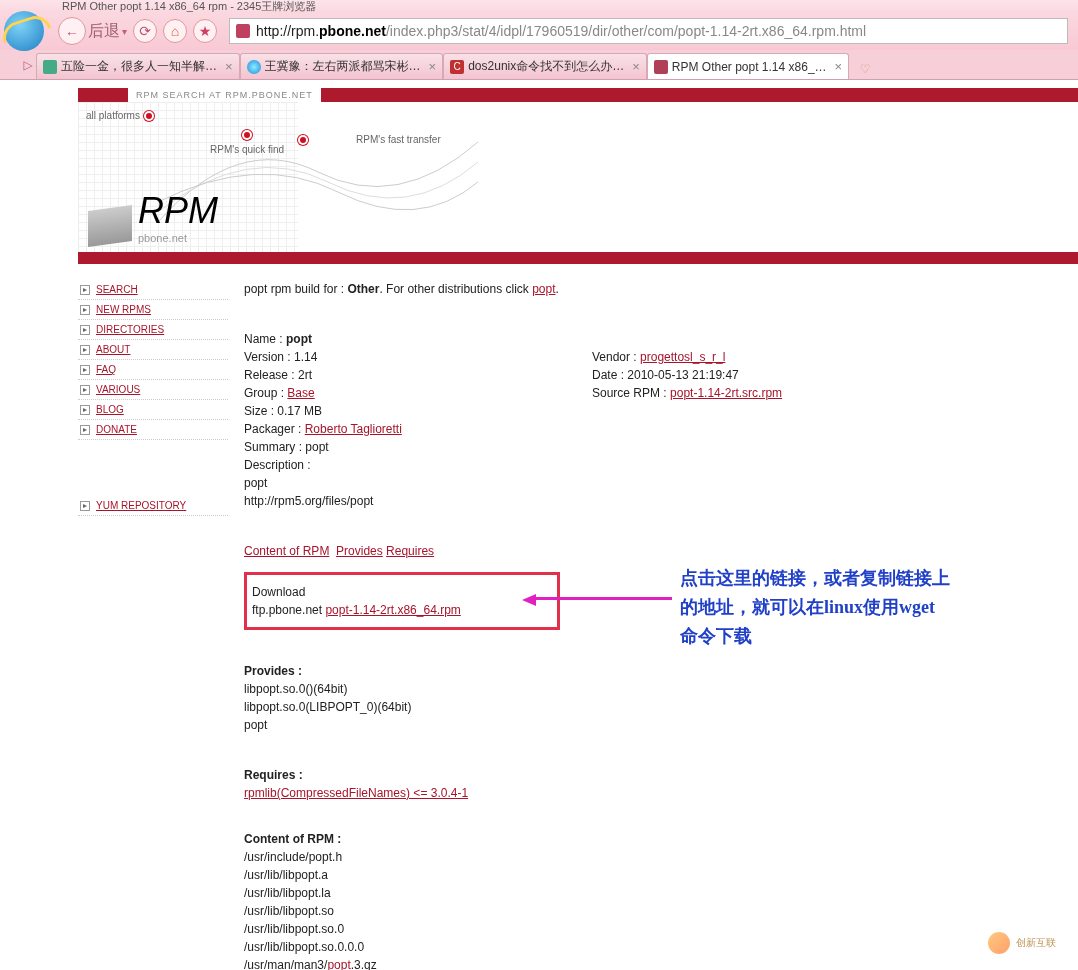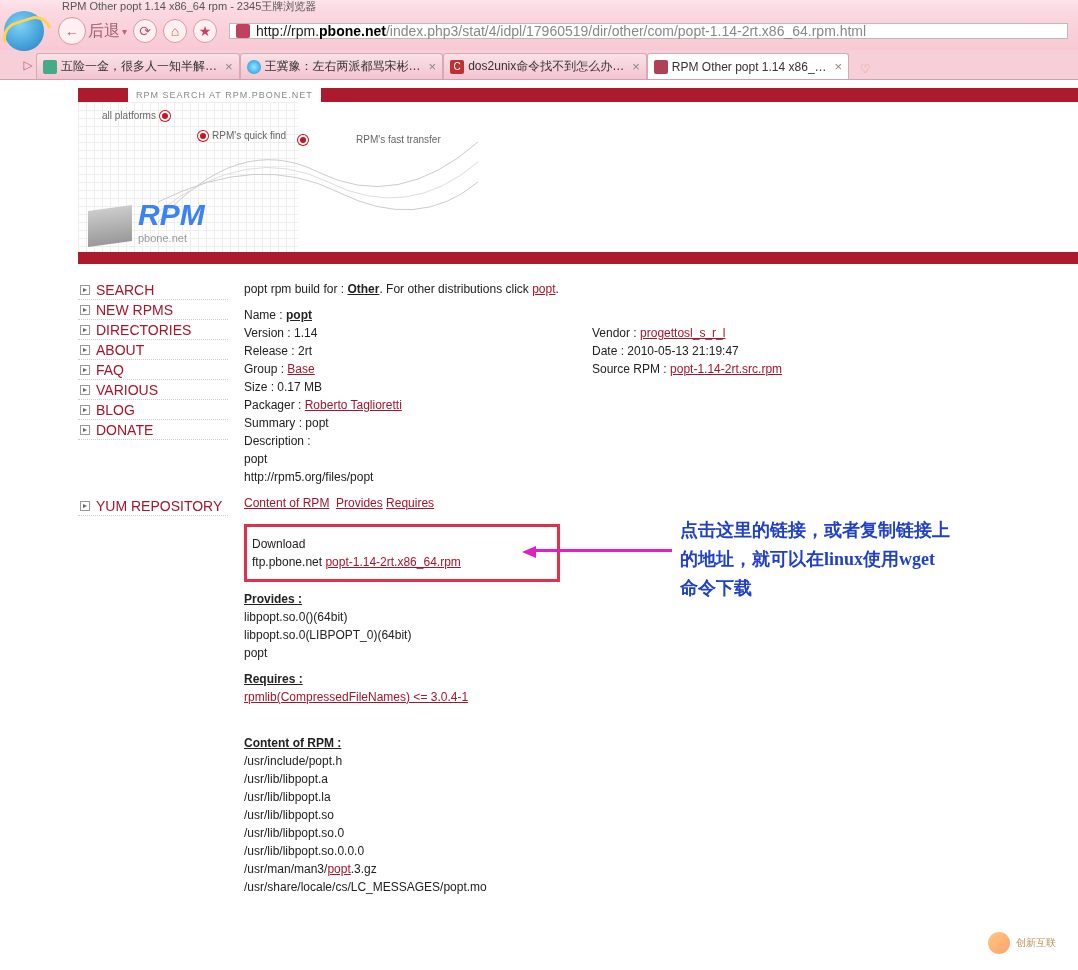--- a/index.html
+++ b/index.html
@@ -7,21 +7,21 @@
     
     
     .browser-top { background: linear-gradient(#fde4ea, #fbd8e0); height: 12px; display: flex; align-items: center; padding: 0 8px; font-size: 11px; color: #555; }
     .browser-toolbar { background: linear-gradient(#fbd8e0, #f8c9d4); height: 38px; display: flex; align-items: center; padding: 0 4px; gap: 6px; }
     .ie-logo { width: 40px; height: 40px; background: radial-gradient(circle at 40% 35%, #7fd3f7, #1e7fc4); border-radius: 50%; position: relative; margin-right: 8px; }
     .ie-logo::after { content: ""; position: absolute; width: 44px; height: 14px; border: 3px solid #ffd34d; border-bottom: none; border-radius: 24px 24px 0 0; top: 8px; left: -4px; transform: rotate(-18deg); }
     .nav-btn { width: 28px; height: 28px; border-radius: 50%; border: 1px solid #d99; background: #fef0f3; display: flex; align-items: center; justify-content: center; color: #c05070; cursor: pointer; font-size: 14px;}
     .nav-btn.small { width:24px; height:24px;}
     .back-group{display:flex;align-items:center;gap:2px;}
     .back-label{font-size:16px;color:#a06070;}
-    .url-bar { flex: 1; height: 16px; background: #fff; border: 1px solid #bbb; display: flex; align-items: center; padding: 0 6px; margin: 0 6px;}
+    .url-bar { flex: 1; height: 26px; background: #fff; border: 1px solid #bbb; display: flex; align-items: center; padding: 0 6px; margin: 0 6px;}
     .url-icon { width: 14px; height: 14px; background: #c04060; margin-right: 6px; border-radius:2px;}
     .url-text { font-size: 14px; color: #222; font-family: Arial;}
     .url-text .domain{font-weight:bold;color:#000;}
     .url-text .path{color:#888;}
     
     
     .tab-strip { background: #f6cfd9; height: 30px; display: flex; align-items: flex-end; padding-left: 20px; gap: 0; border-bottom:1px solid #d0a0b0;}
     .side-handle{width:16px;height:28px;display:flex;align-items:center;justify-content:center;color:#c06080;}
     .tab { height: 26px; min-width: 200px; max-width:210px; background: linear-gradient(#f9e2e7,#f3c4d0); border: 1px solid #d8a8b5; border-bottom: none; display: flex; align-items: center; padding: 0 6px; font-size: 12px; color: #333; gap: 4px; border-radius: 3px 3px 0 0; cursor:pointer;}
     .tab.active { background: #fff; }
@@ -40,46 +40,46 @@
     .red-block{width:50px;height:14px;background:#ae1a2d;}
     .search-label{font-size:9px;color:#888;letter-spacing:1px;padding:2px 8px;font-family:Arial;}
     .red-bar-long{flex:1;height:14px;background:#ae1a2d;}
     
     .header-area{height:150px;margin-left:78px;position:relative;background:#fff;overflow:hidden;}
     .grid-bg{position:absolute;left:0;top:0;width:220px;height:150px;
       background-image: linear-gradient(#eee 1px, transparent 1px), linear-gradient(90deg, #eee 1px, transparent 1px);
       background-size: 8px 8px;}
     .dot-line{position:absolute;display:flex;align-items:center;gap:4px;font-size:10px;color:#666;}
     .red-dot{width:10px;height:10px;background:#d01020;border:2px solid #fff;border-radius:50%;box-shadow:0 0 0 1px #d01020;}
-    .dl1{left:24px;top:8px;}
-    .dl2{left:120px;top:28px;}
+    .dl1{left:8px;top:8px;}
+    .dl2{left:132px;top:28px;flex-direction:column;}
     .dl3{left:220px;top:32px;gap:48px;}
     .rpm-logo{position:absolute;left:10px;bottom:8px;display:flex;align-items:flex-end;gap:6px;}
     .rpm-box{width:44px;height:36px;background:linear-gradient(#ccc,#999);transform:skewY(-8deg);}
-    .rpm-text{font-size:30px;font-weight:bold;font-style:italic;color:#3b82f6;font-family:Arial;}
+    .rpm-text{font-size:36px;font-weight:normal;font-style:italic;color:#000000;font-family:Arial;}
     .rpm-sub{font-size:11px;color:#999;}
     .swoosh{position:absolute;left:80px;top:20px;width:320px;height:120px;}
     .swoosh svg{width:100%;height:100%;}
     
     .thick-red{height:12px;background:#ae1a2d;margin-left:78px;}
     
     .main-content{display:flex;margin-left:78px;margin-top:16px;}
     .sidebar{width:150px;flex-shrink:0;}
     .sidebar-item{display:flex;align-items:center;height:20px;border-bottom:1px dotted #ccc;gap:6px;padding:0 2px;cursor:pointer;}
     .sidebar-bullet{width:10px;height:10px;border:1px solid #999;display:flex;align-items:center;justify-content:center;font-size:8px;color:#666;}
-    .sidebar-link{color:#a8142a;font-size:14px;}
+    .sidebar-link{color:#a8142a;text-decoration:underline;font-size:10px;}
     .sidebar-gap{height:56px;}
     
     .content{flex:1;padding:0 16px;color:#222;line-height:1.5;}
     .content a{color:#a8142a;text-decoration:underline;}
-    .content b{font-weight:bold;text-decoration:underline;}
+    .content b{font-weight:bold;}
     .info-row{display:flex;}
     .info-left{width:348px;}
     .info-right{flex:1;}
-    .section{margin-top:8px;}
+    .section{margin-top:32px;}
     
     .download-box{border:3px solid #e0304a;padding:8px 5px;width:316px;margin-top:12px;}
     .arrow-annotation{position:relative;}
     .magenta-arrow{position:absolute;left:278px;top:20px;width:150px;height:8px;}
     .magenta-arrow::before{content:"";position:absolute;left:0;top:2px;width:0;height:0;border-right:14px solid #e020c0;border-top:6px solid transparent;border-bottom:6px solid transparent;}
     .magenta-arrow::after{content:"";position:absolute;left:12px;top:5px;width:138px;height:3px;background:#e020c0;}
     .cn-annotation{position:absolute;left:436px;top:-8px;font-family:"SimSun","宋体";font-size:18px;color:#2040c8;line-height:1.6;font-weight:bold;width:270px;}
     
     .watermark{position:fixed;right:12px;bottom:12px;opacity:0.7;display:flex;align-items:center;gap:6px;background:rgba(255,255,255,0.7);padding:4px 10px;border-radius:14px;}
     .wm-circle{width:22px;height:22px;border-radius:50%;background:linear-gradient(135deg,#ffb347,#ff7730);}

